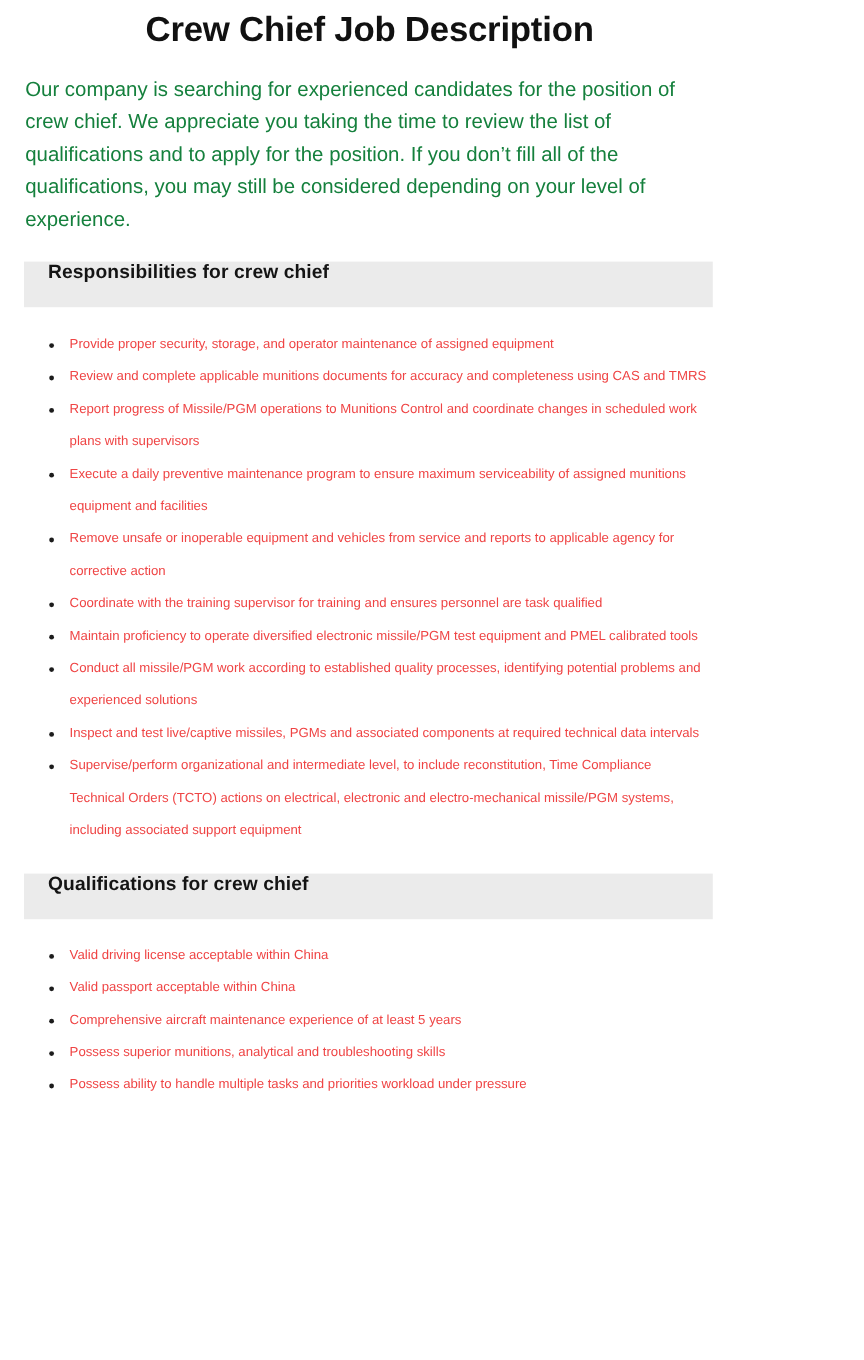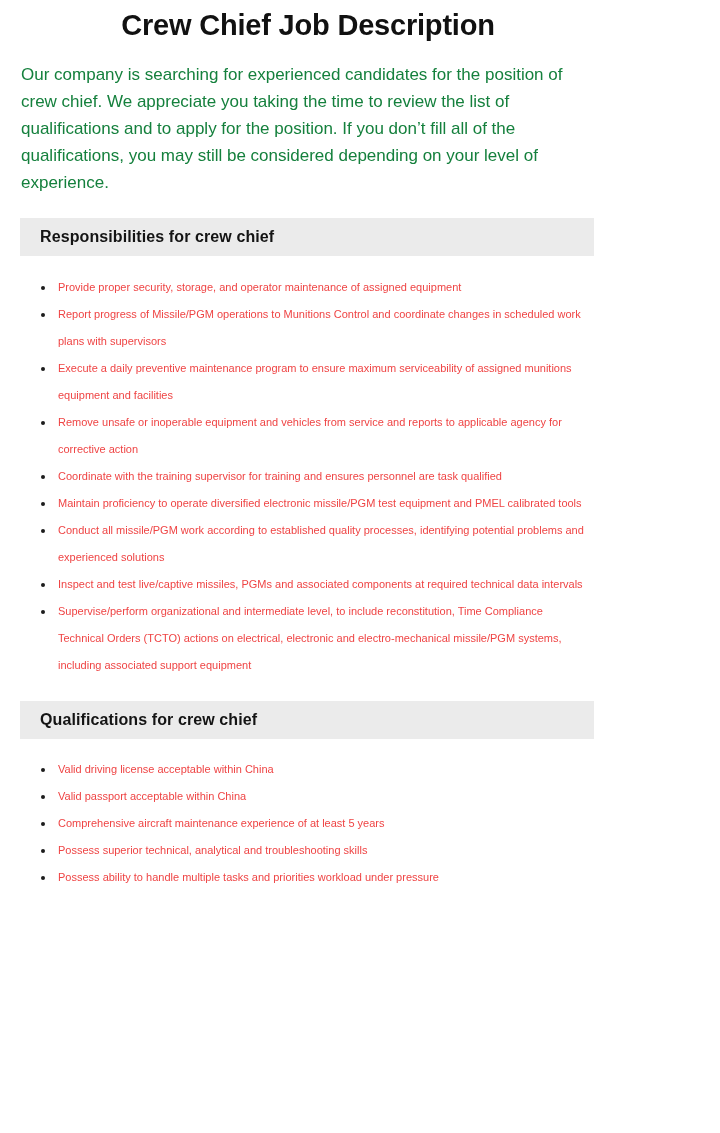--- a/index.html
+++ b/index.html
@@ -46,21 +46,21 @@
 
   
   .section {
     margin: 0;
   }
   .section-header {
     margin: 22px 22px 0 20px;
     background: #ebebeb;
     height: 38px;
     display: flex;
-    align-items: center;
+    align-items: flex-start;
     box-sizing: border-box;
     padding: 0 0 0 20px;
   }
   .section-header .section-title {
     font-size: 16px;
     line-height: 20px;
     font-weight: 700;
     color: #141414;
     letter-spacing: 0.1px;
   }
@@ -108,37 +108,38 @@
   <h1 class="doc-title">Crew Chief Job Description</h1>
 
   <p class="intro">Our company is searching for experienced candidates for the position of crew chief. We appreciate you taking the time to review the list of qualifications and to apply for the position. If you don’t fill all of the qualifications, you may still be considered depending on your level of experience.</p>
 
   <section class="section section-responsibilities">
     <div class="section-header">
       <span class="section-title">Responsibilities for crew chief</span>
     </div>
     <ul class="bullets">
       <li>Provide proper security, storage, and operator maintenance of assigned equipment</li>
+      <li>Review and complete applicable munitions documents for accuracy and completeness using CAS and TMRS</li>
       <li>Report progress of Missile/PGM operations to Munitions Control and coordinate changes in scheduled work plans with supervisors</li>
       <li>Execute a daily preventive maintenance program to ensure maximum serviceability of assigned munitions equipment and facilities</li>
       <li>Remove unsafe or inoperable equipment and vehicles from service and reports to applicable agency for corrective action</li>
       <li>Coordinate with the training supervisor for training and ensures personnel are task qualified</li>
       <li>Maintain proficiency to operate diversified electronic missile/PGM test equipment and PMEL calibrated tools</li>
       <li>Conduct all missile/PGM work according to established quality processes, identifying potential problems and experienced solutions</li>
       <li>Inspect and test live/captive missiles, PGMs and associated components at required technical data intervals</li>
       <li>Supervise/perform organizational and intermediate level, to include reconstitution, Time Compliance Technical Orders (TCTO) actions on electrical, electronic and electro-mechanical missile/PGM systems, including associated support equipment</li>
     </ul>
   </section>
 
   <section class="section section-qualifications">
     <div class="section-header">
       <span class="section-title">Qualifications for crew chief</span>
     </div>
     <ul class="bullets">
       <li>Valid driving license acceptable within China</li>
       <li>Valid passport acceptable within China</li>
       <li>Comprehensive aircraft maintenance experience of at least 5 years</li>
-      <li>Possess superior technical, analytical and troubleshooting skills</li>
+      <li>Possess superior munitions, analytical and troubleshooting skills</li>
       <li>Possess ability to handle multiple tasks and priorities workload under pressure</li>
     </ul>
   </section>
 
 </div>
 
 </body></html>

